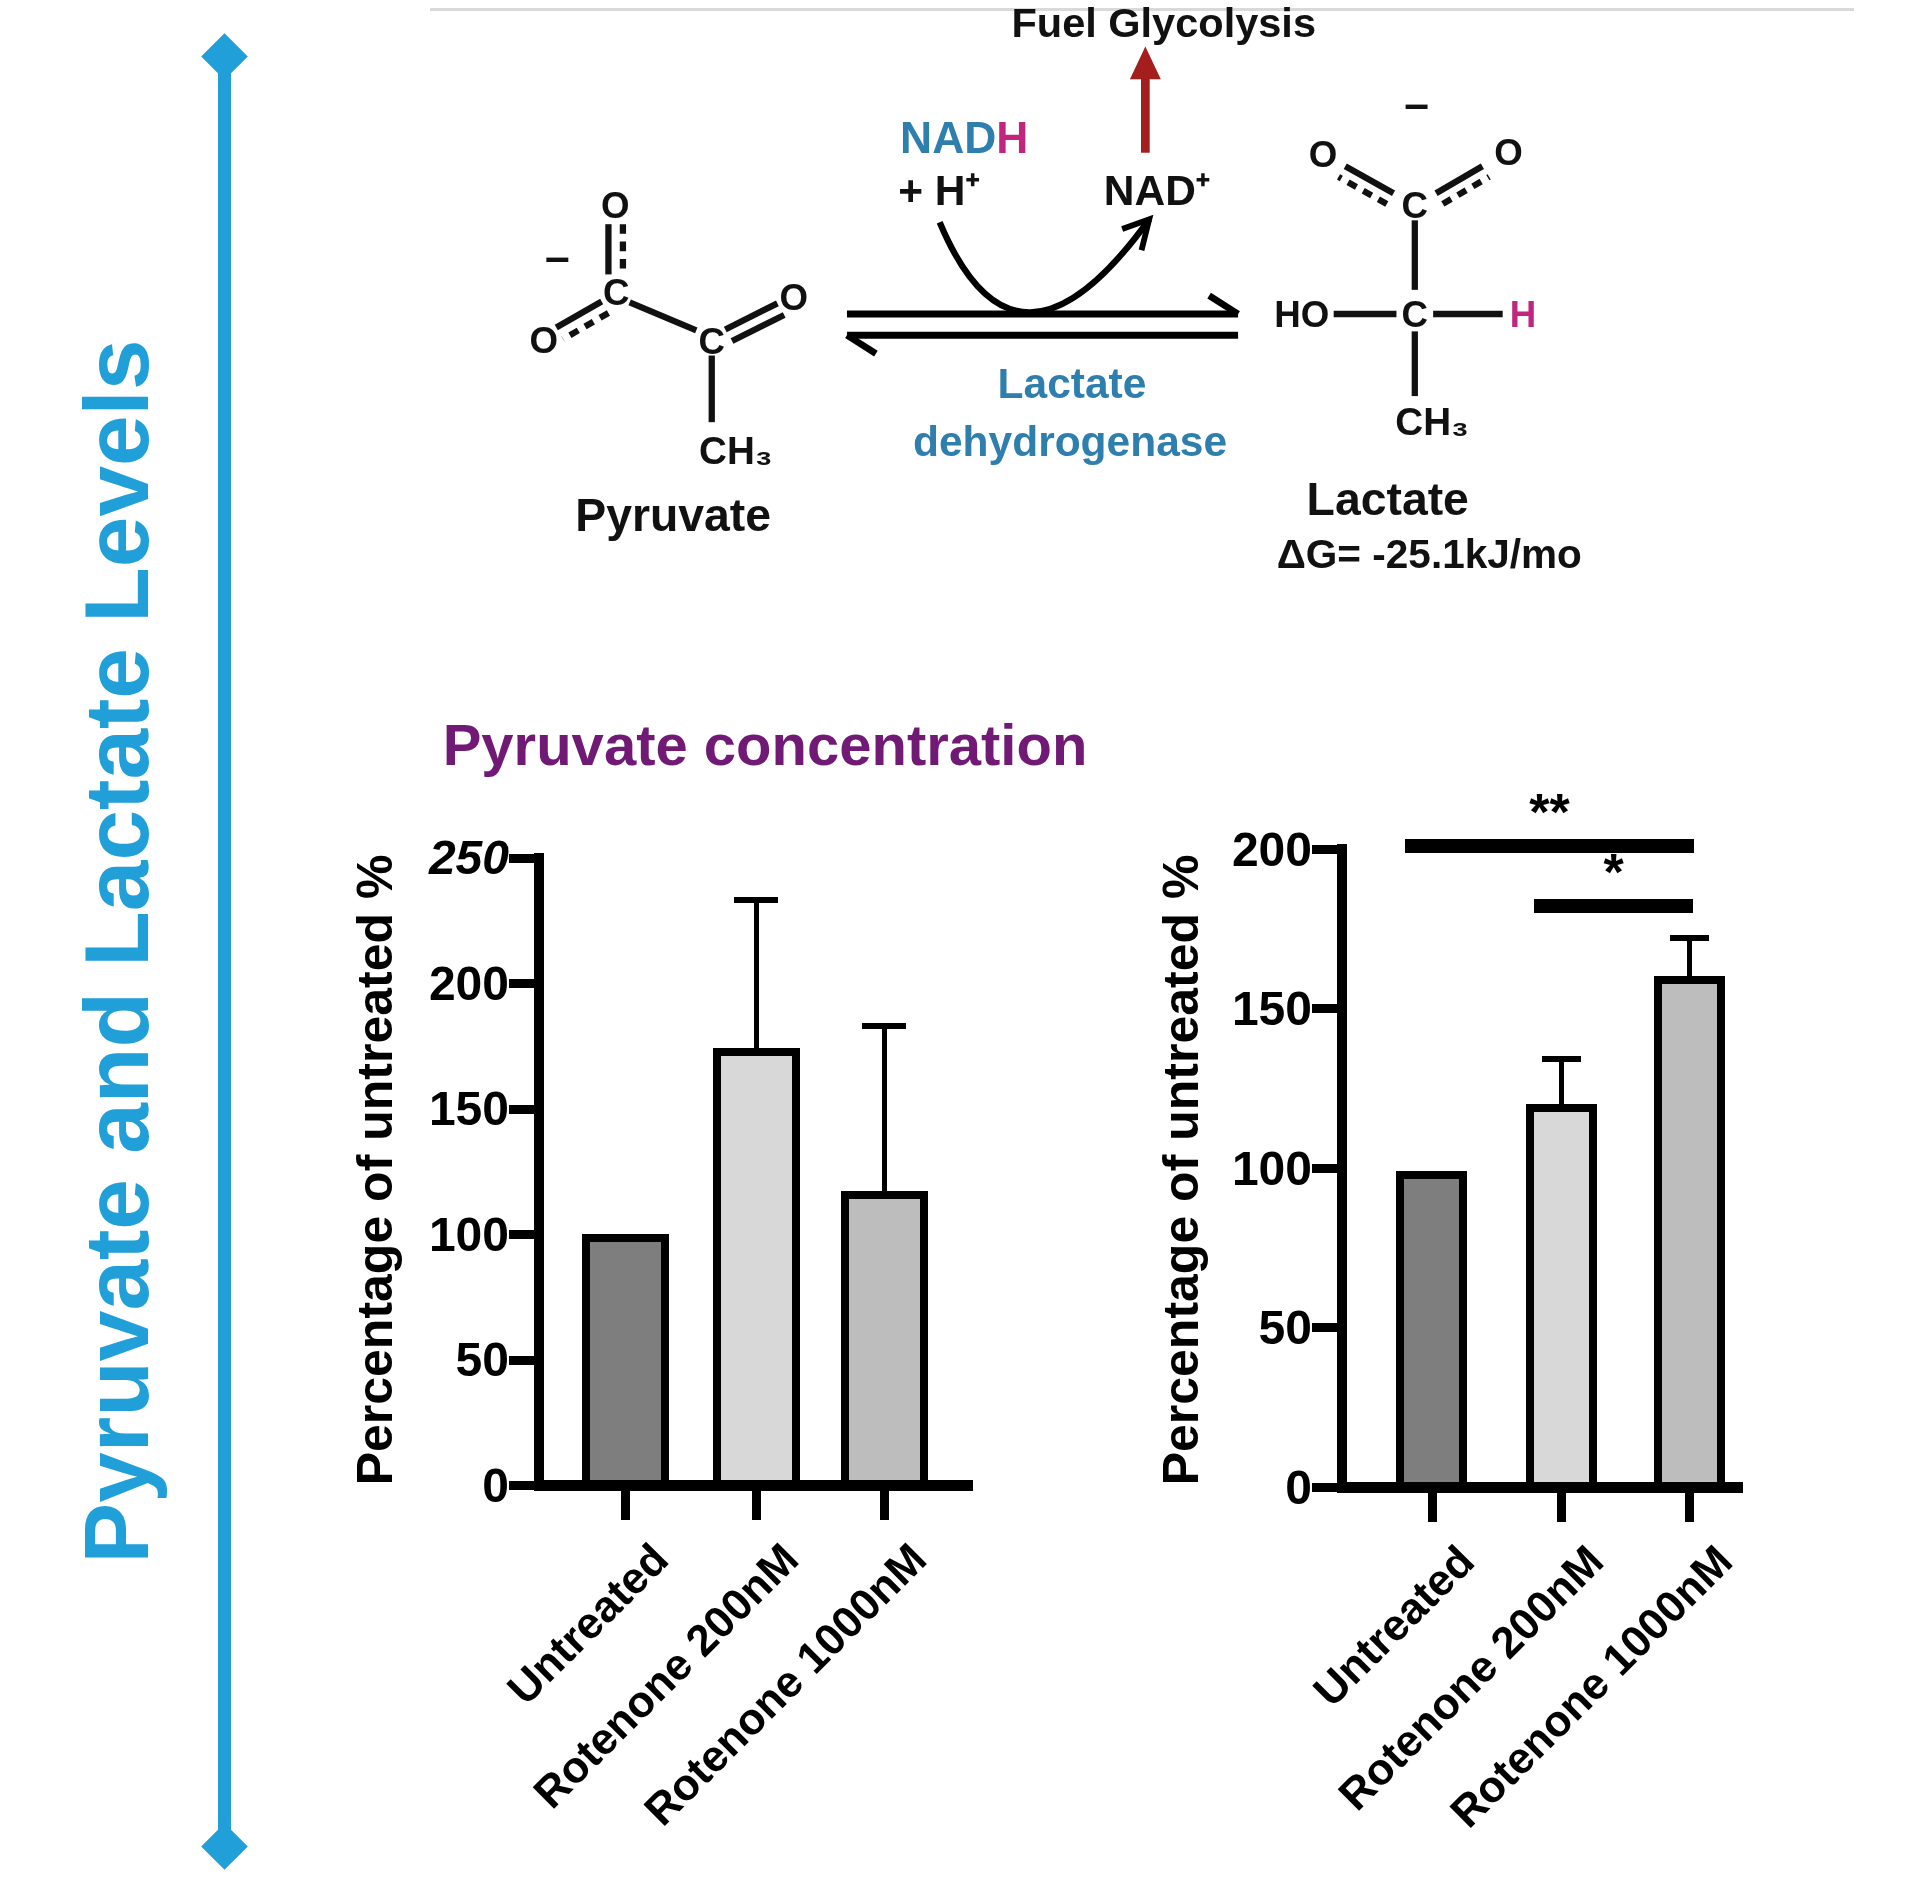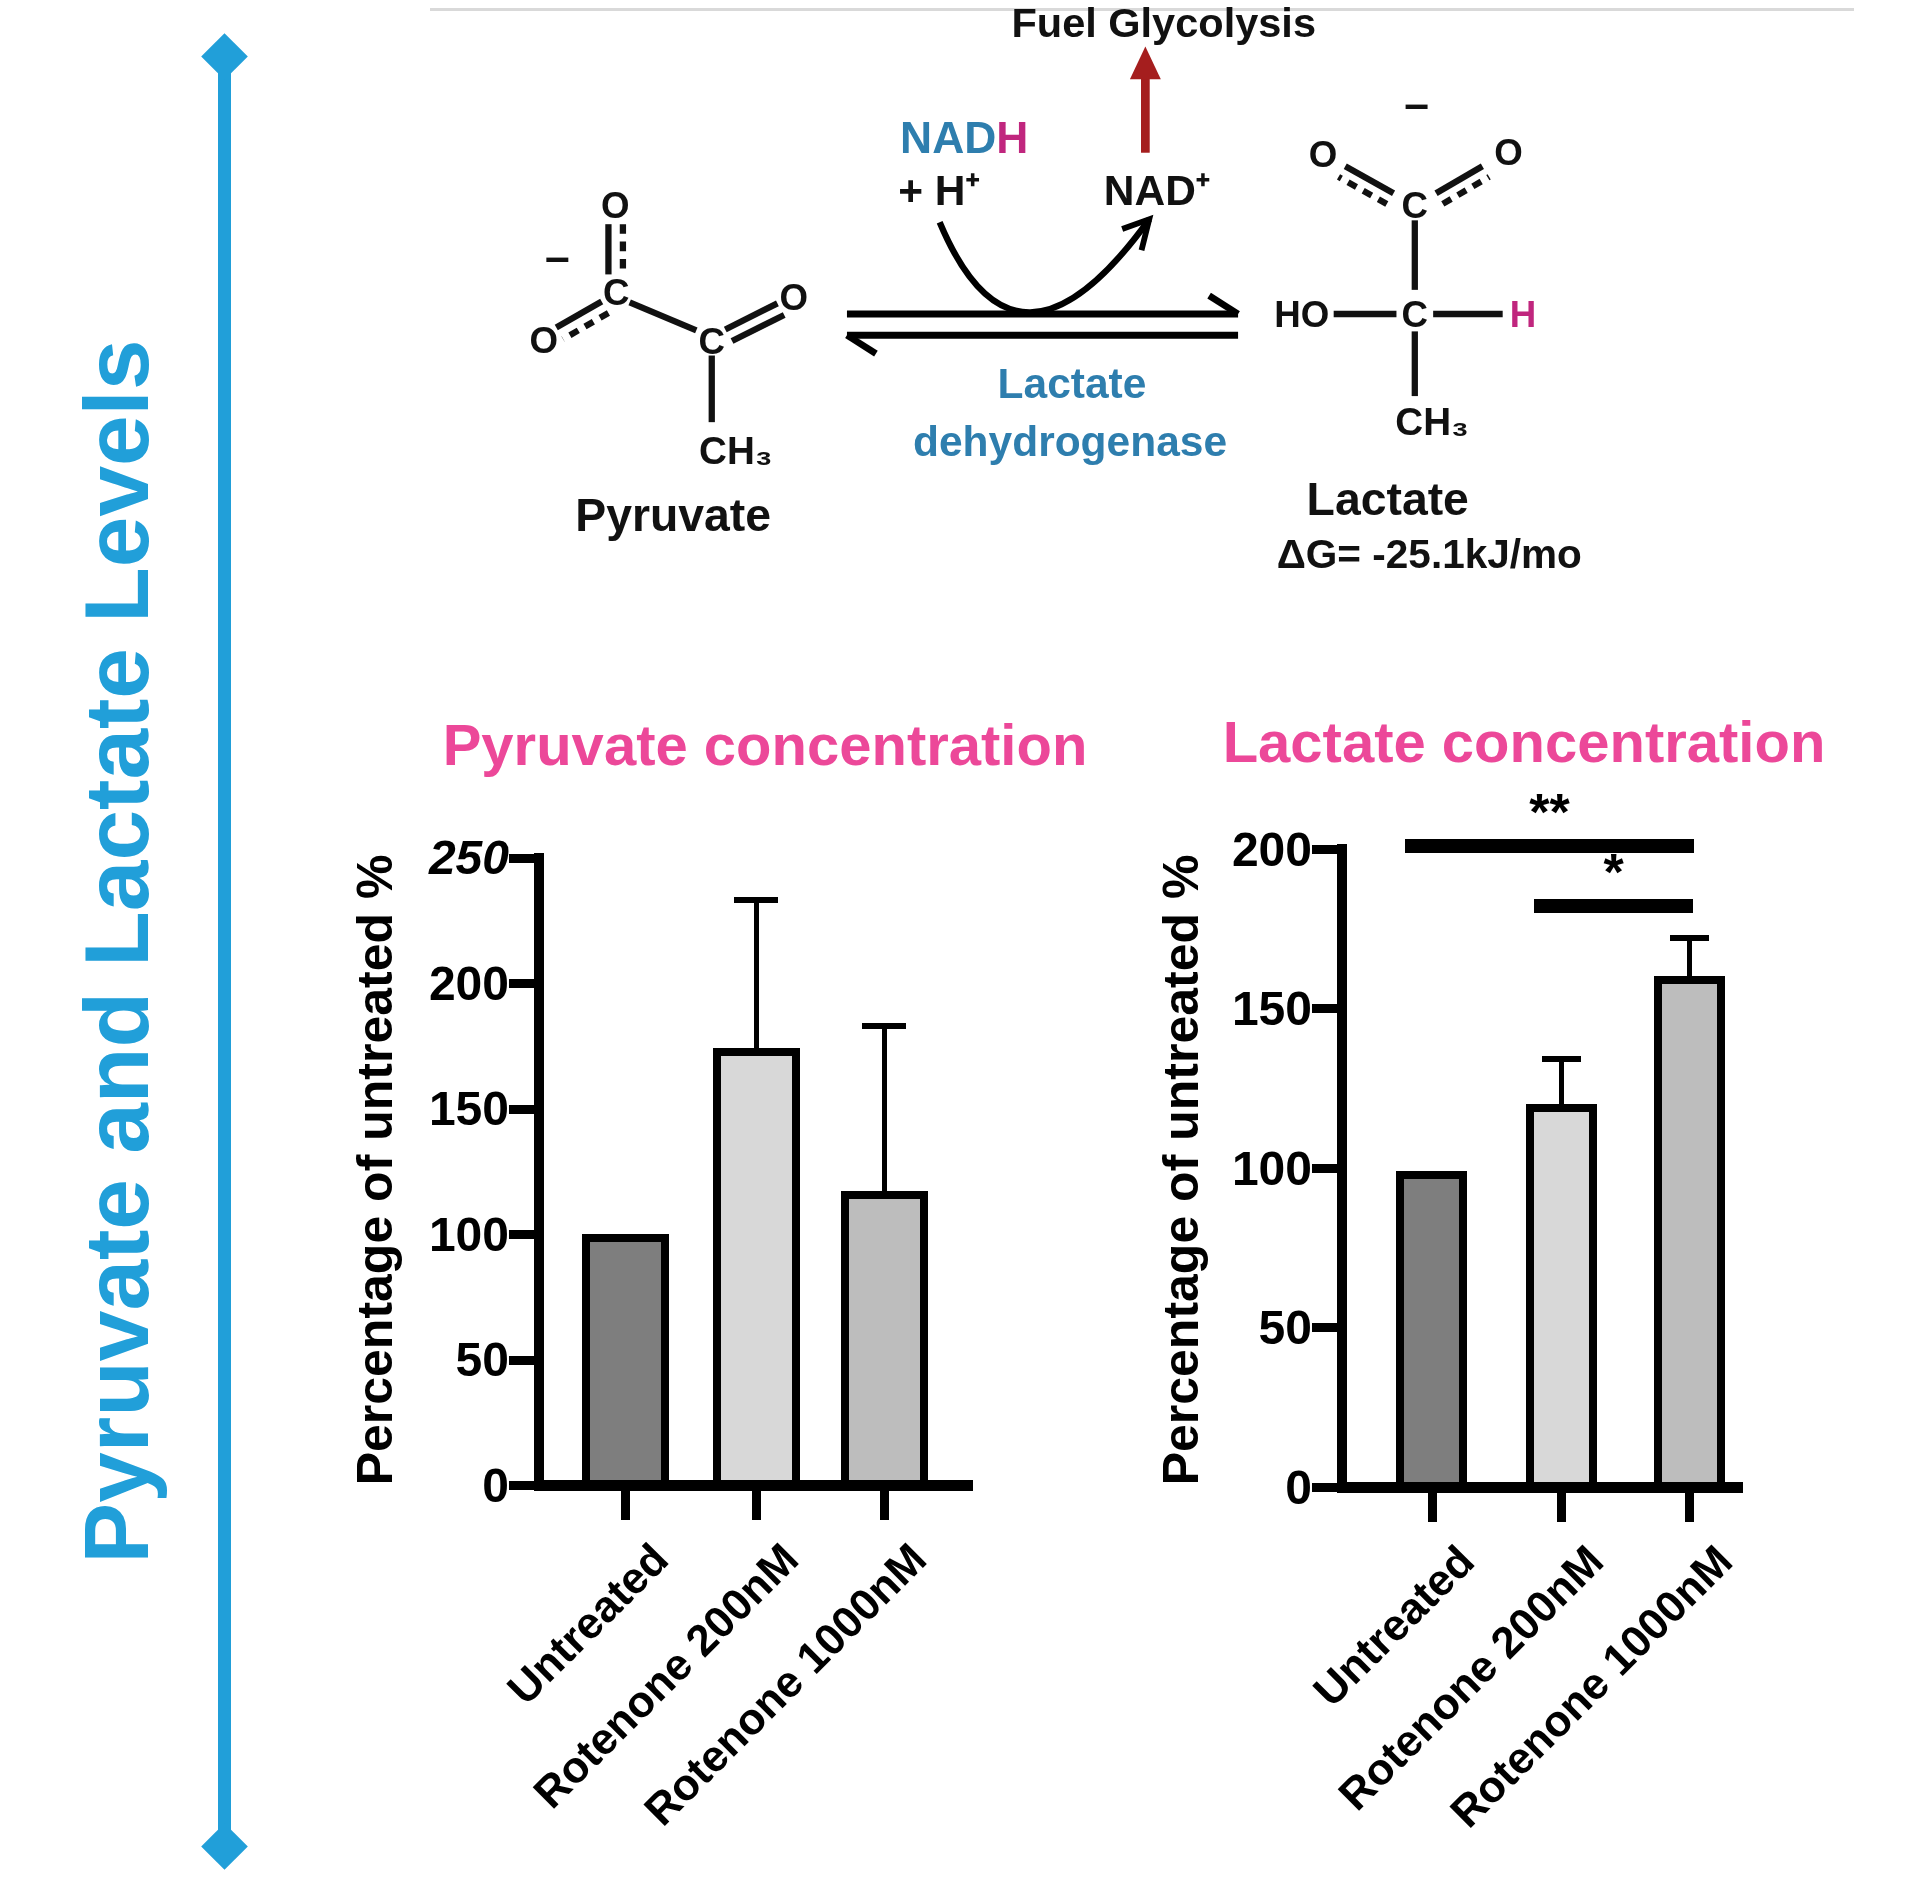--- a/index.html
+++ b/index.html
@@ -8,21 +8,21 @@
   .abs{position:absolute;}
   .tick-label{position:absolute;font-weight:700;font-size:48px;color:#000;text-align:right;line-height:1;}
   .tick-mark{position:absolute;background:#000;}
   .axis-line{position:absolute;background:#000;}
   .bar{position:absolute;box-sizing:border-box;border:8.7px solid #000;}
   .err-line{position:absolute;background:#000;}
   .err-cap{position:absolute;background:#000;}
   .x-stub{position:absolute;background:#000;}
   .cat-label{position:absolute;font-weight:700;font-size:44px;color:#000;text-align:right;
              white-space:nowrap;line-height:1.05;transform:rotate(-45deg);transform-origin:100% 0;}
-  .chart-title{position:absolute;font-weight:700;font-size:58px;color:#ec4899;white-space:nowrap;
+  .chart-title{position:absolute;font-weight:700;font-size:58px;color:#701a75;white-space:nowrap;
                transform:translateX(-50%);line-height:1;}
   .ylabel{position:absolute;width:1159px;text-align:center;font-weight:700;font-size:50px;color:#000;
           white-space:nowrap;transform:rotate(-90deg);line-height:1;}
   .sig-bar{position:absolute;background:#000;}
   .sig-label{position:absolute;font-weight:700;font-size:52px;color:#000;text-align:center;line-height:1;}
   .sidebar-line{position:absolute;width:12.6px;}
   .diamond{position:absolute;width:33px;height:33px;transform:rotate(45deg);}
   .sidebar-title{position:absolute;left:-560px;top:879px;width:1352px;height:145px;text-align:center;
                  font-weight:700;font-size:91px;transform:rotate(-90deg);white-space:nowrap;line-height:145px;}
   .topline{position:absolute;background:#d9d9d9;}
@@ -109,21 +109,20 @@
       <text x="968" y="338">HO</text>
       <text x="1085" y="338">C</text>
       <text x="1197" y="338" fill="#C0267E">H</text>
       <text x="1103" y="450" font-size="40">CH₃</text>
       <text x="1057" y="533" font-size="48">Lactate</text>
       <text x="1100" y="588" font-size="42">ΔG= -25.1kJ/mo</text>
     </g>
   </svg>
 
   <div class="chart-title" style="left:765px;top:716px;">Pyruvate concentration</div>
-  <div class="chart-title" style="left:1524px;top:713px;">Lactate concentration</div>
   <div class="ylabel" style="left:-205px;top:1145px;">Percentage of untreated %</div>
   <div class="ylabel" style="left:601px;top:1145px;">Percentage of untreated %</div>
 
   <div id="chart0" class="abs" style="left:0;top:0;">
       <div class="err-line" style="left: 754px; top: 900px; width: 4.8px; height: 157px;"></div>
       <div class="err-cap" style="left: 734px; top: 897px; width: 44px; height: 5.8px;"></div>
       <div class="err-line" style="left: 882px; top: 1026px; width: 4.8px; height: 174px;"></div>
       <div class="err-cap" style="left: 862px; top: 1023px; width: 44px; height: 5.8px;"></div>
       <div class="bar" style="left: 582px; top: 1234px; width: 87px; height: 255px; background: rgb(126, 126, 126);"></div>
       <div class="bar" style="left: 713px; top: 1048px; width: 87px; height: 441px; background: rgb(216, 216, 216);"></div>

